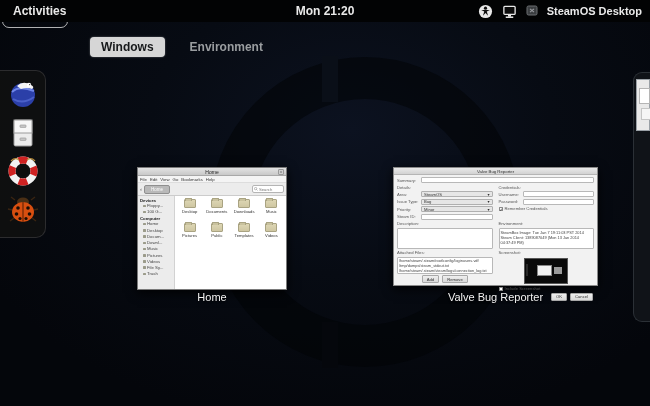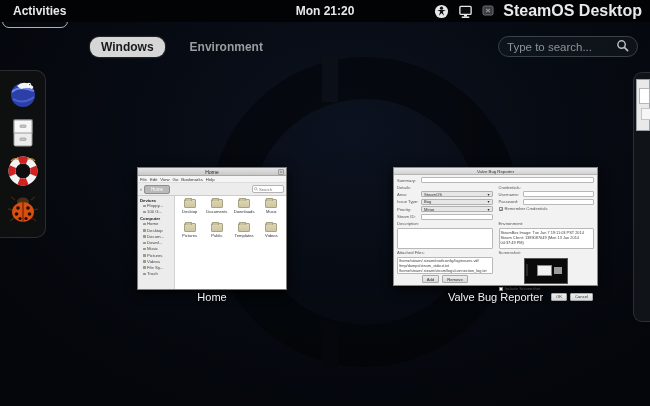--- a/index.html
+++ b/index.html
@@ -16,26 +16,26 @@
   .ring-gap.bottom { left:322px; top:322px; background:#05070c; }
 
   
   .top-bar { position:absolute; left:0; top:0; width:650px; height:22px; background:#020304;
     display:flex; align-items:center; color:#e9e9e9; font-size:12px; font-weight:bold; z-index:30; }
   .activities { position:relative; margin-left:9px; padding:2px 4px; cursor:pointer; }
   .activities-outline { position:absolute; left:2px; top:4px; width:66px; height:24px;
     border:1px solid rgba(235,235,235,0.75); border-radius:7px; pointer-events:none; z-index:29; }
   .clock { position:absolute; left:0; right:0; text-align:center; }
   .status-area { position:absolute; right:8px; top:0; height:22px; display:flex; align-items:center; gap:9px; z-index:31; }
-  .status-area .lbl { font-size:16px; font-weight:bold; color:#e9e9e9; }
+  .status-area .lbl { font-size:11px; font-weight:bold; color:#e9e9e9; }
   .sicon { display:flex; align-items:center; }
 
   
   .tabs { position:absolute; left:90px; top:37px; display:flex; align-items:center; gap:14px; z-index:20; }
-  .tab { font-size:12px; font-weight:bold; color:#9a9da0; padding:3px 11px; border-radius:9px; cursor:pointer; }
+  .tab { font-size:12px; font-weight:bold; color:#9a9da0; padding:3px 11px; border-radius:4px; cursor:pointer; }
   .tab.active { background:#d6d6d6; color:#17191b; box-shadow:0 0 2px rgba(255,255,255,.4); }
   .search-box { position:absolute; right:12px; top:36px; width:140px; height:21px; border-radius:11px;
     border:1px solid #3b4248; background:rgba(20,26,33,.6); display:flex; align-items:center;
     padding:0 8px; z-index:20; }
   .search-box .ph { flex:1; font-size:11.5px; color:#8d9398; }
 
   
   .dash { position:absolute; left:0; top:70px; width:46px; height:168px;
     background:rgba(16,16,16,.85); border:1px solid #2c2c2e; border-left:none;
     border-radius:0 10px 10px 0; display:flex; flex-direction:column; align-items:center;
@@ -159,29 +159,20 @@
       </span>
       <span class="lbl">SteamOS Desktop</span>
     </div>
   </div>
 
   <div class="tabs">
     <div class="tab active">Windows</div>
     <div class="tab">Environment</div>
   </div>
 
-  <div class="search-box">
-    <span class="ph">Type to search...</span>
-    <span>
-      <svg width="13" height="13" viewBox="0 0 14 14">
-        <circle cx="6" cy="6" r="4" fill="none" stroke="#b9bcbe" stroke-width="1.6"></circle>
-        <path d="M9 9 L12.5 12.5" stroke="#b9bcbe" stroke-width="1.8" stroke-linecap="round"></path>
-      </svg>
-    </span>
-  </div>
 
   <div class="dash">
     <div class="dash-item">
       <span>
         <svg width="32" height="32" viewBox="0 0 32 32">
           <circle cx="16" cy="17" r="12" fill="#2b3fa8"></circle>
           <path d="M5 14 Q12 7 27 13" stroke="#6f86e8" stroke-width="2" fill="none"></path>
           <path d="M6 21 Q16 27 27 19" stroke="#4b60c8" stroke-width="2" fill="none"></path>
           <path d="M10 8 Q16 2 24 7 Q28 9 25 11 Q20 9 14 11 Z" fill="#f4f4f4"></path>
           <circle cx="22" cy="7" r="2.2" fill="#ffffff"></circle>

